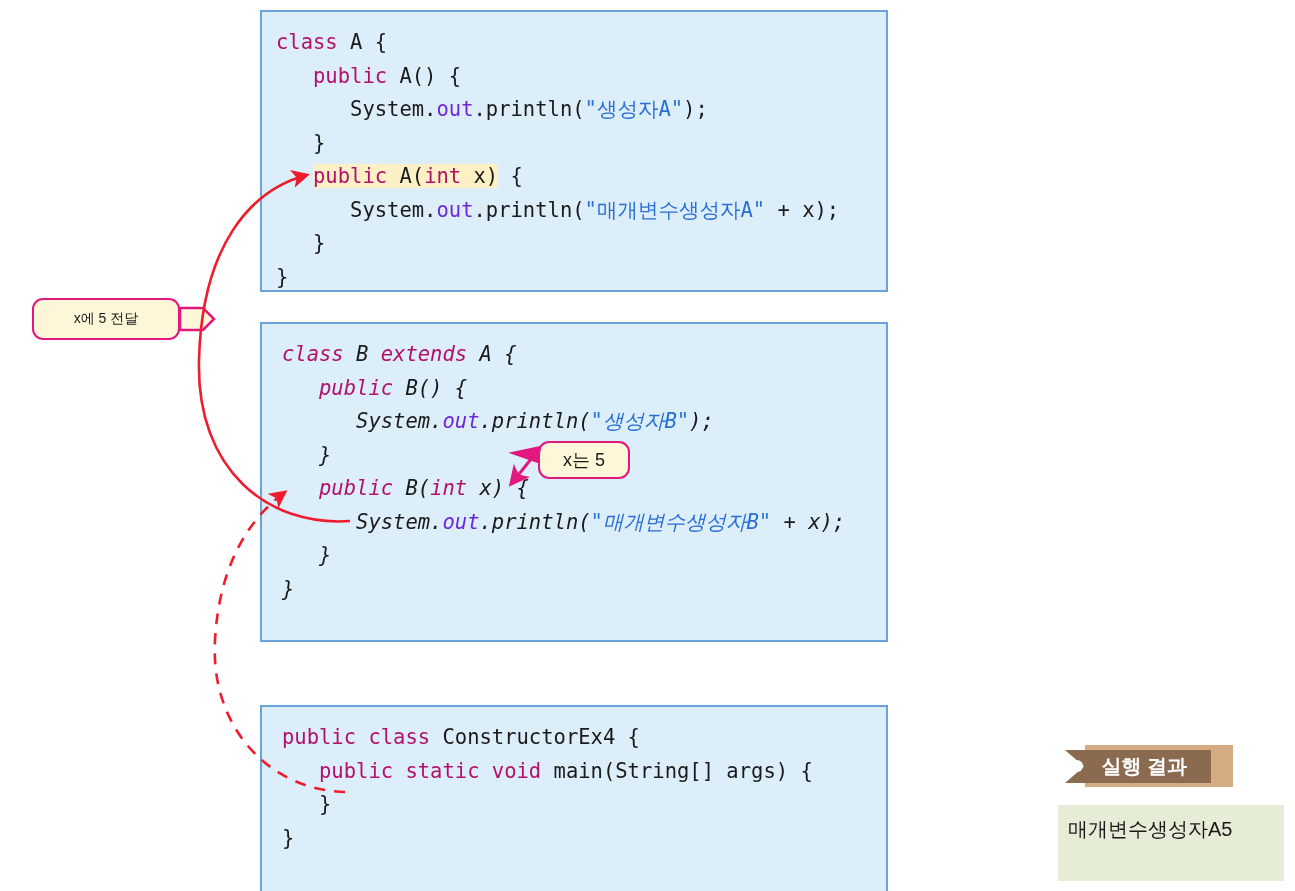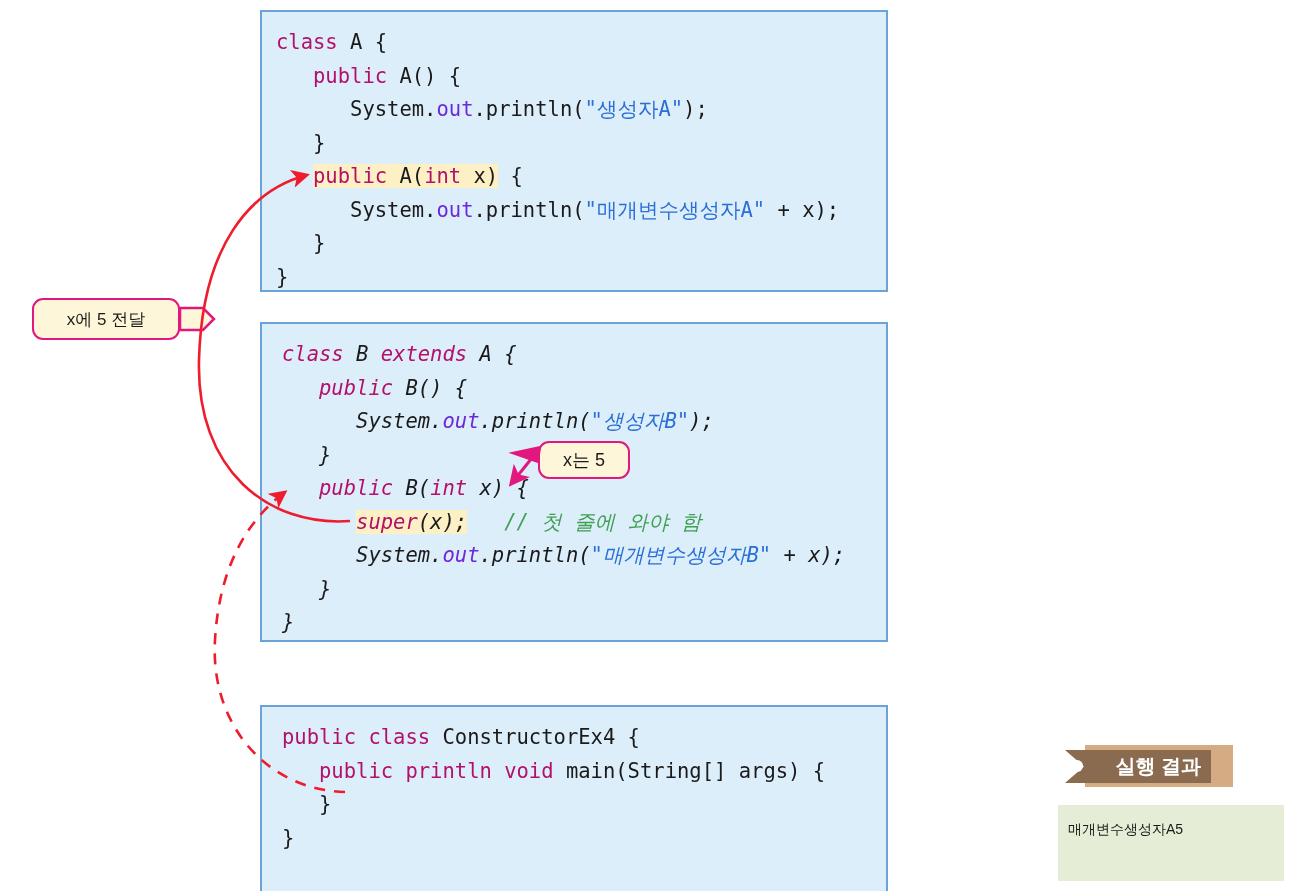--- a/index.html
+++ b/index.html
@@ -56,21 +56,21 @@
     border-radius: 11px;
     color: #1a1a1a;
     display: flex;
     align-items: center;
     justify-content: center;
     box-sizing: border-box;
   }
   #bubble-pass {
     left: 32px; top: 298px;
     width: 148px; height: 42px;
-    font-size: 17px;
+    font-size: 14px;
   }
   #bubble-xis5 {
     left: 538px; top: 441px;
     width: 92px; height: 38px;
     font-size: 18px;
   }
 
   
   #result-tag-wrap {
     position: absolute;
@@ -86,21 +86,21 @@
   #result-tag-label {
     position: absolute;
     left: 0; top: 5px;
     width: 146px; height: 33px;
     color: #ffffff;
     font-size: 20px;
     font-weight: bold;
     display: flex;
     align-items: center;
     justify-content: flex-end;
-    padding-right: 10px;
+    padding-right: 24px;
     box-sizing: border-box;
     background: #8a6b50;
     clip-path: polygon(0% 0%, 100% 0%, 100% 100%, 0% 100%, 13% 50%);
   }
   #result-tag-pin {
     position: absolute;
     left: 6px; top: 15px;
     width: 12px; height: 12px;
     border-radius: 50%;
     background: #ffffff;
@@ -115,21 +115,21 @@
   }
   #result-output {
     position: absolute;
     left: 1058px; top: 805px;
     width: 226px; height: 76px;
     background: #e5edd6;
     box-sizing: border-box;
     padding: 9px 0 0 10px;
   }
   .out-line {
-    font-size: 14px;
+    font-size: 20px;
     line-height: 30px;
     color: #1a1a1a;
     white-space: pre;
     font-weight: 500;
   }
 
   svg#overlay {
     position: absolute;
     left: 0; top: 0;
     width: 1295px; height: 891px;
@@ -151,29 +151,28 @@
       <div class="code-line"><span>   }</span></div>
       <div class="code-line"><span>}</span></div>
     </div>
 
   <div class="code-box" id="code-box-b">
       <div class="code-line"><span class="kw">class</span><span> B </span><span class="kw">extends</span><span> A {</span></div>
       <div class="code-line"><span>   </span><span class="kw">public</span><span> B() {</span></div>
       <div class="code-line"><span>      System.</span><span class="fld">out</span><span>.println(</span><span class="str">"생성자B"</span><span>);</span></div>
       <div class="code-line"><span>   }</span></div>
       <div class="code-line"><span>   </span><span class="kw">public</span><span> B(</span><span class="kw">int</span><span> x) {</span></div>
-      <div class="code-line"><span>      </span><span class="kw hl">super</span><span class="hl">(x);</span><span>   </span><span class="cmt">// 첫 줄에 와야 함</span></div>
       <div class="code-line"><span>      System.</span><span class="fld">out</span><span>.println(</span><span class="str">"매개변수생성자B"</span><span> + x);</span></div>
       <div class="code-line"><span>   }</span></div>
       <div class="code-line"><span>}</span></div>
     </div>
 
   <div class="code-box" id="code-box-c">
       <div class="code-line"><span class="kw">public</span><span> </span><span class="kw">class</span><span> ConstructorEx4 {</span></div>
-      <div class="code-line"><span>   </span><span class="kw">public</span><span> </span><span class="kw">println</span><span> </span><span class="kw">void</span><span> main(String[] args) {</span></div>
+      <div class="code-line"><span>   </span><span class="kw">public</span><span> </span><span class="kw">static</span><span> </span><span class="kw">void</span><span> main(String[] args) {</span></div>
       <div class="code-line"><span>   }</span></div>
       <div class="code-line"><span>}</span></div>
     </div>
 
   <div class="bubble" id="bubble-pass">
     <span>x에 5 전달</span>
   </div>
 
   <div class="bubble" id="bubble-xis5">
     <span>x는 5</span>

